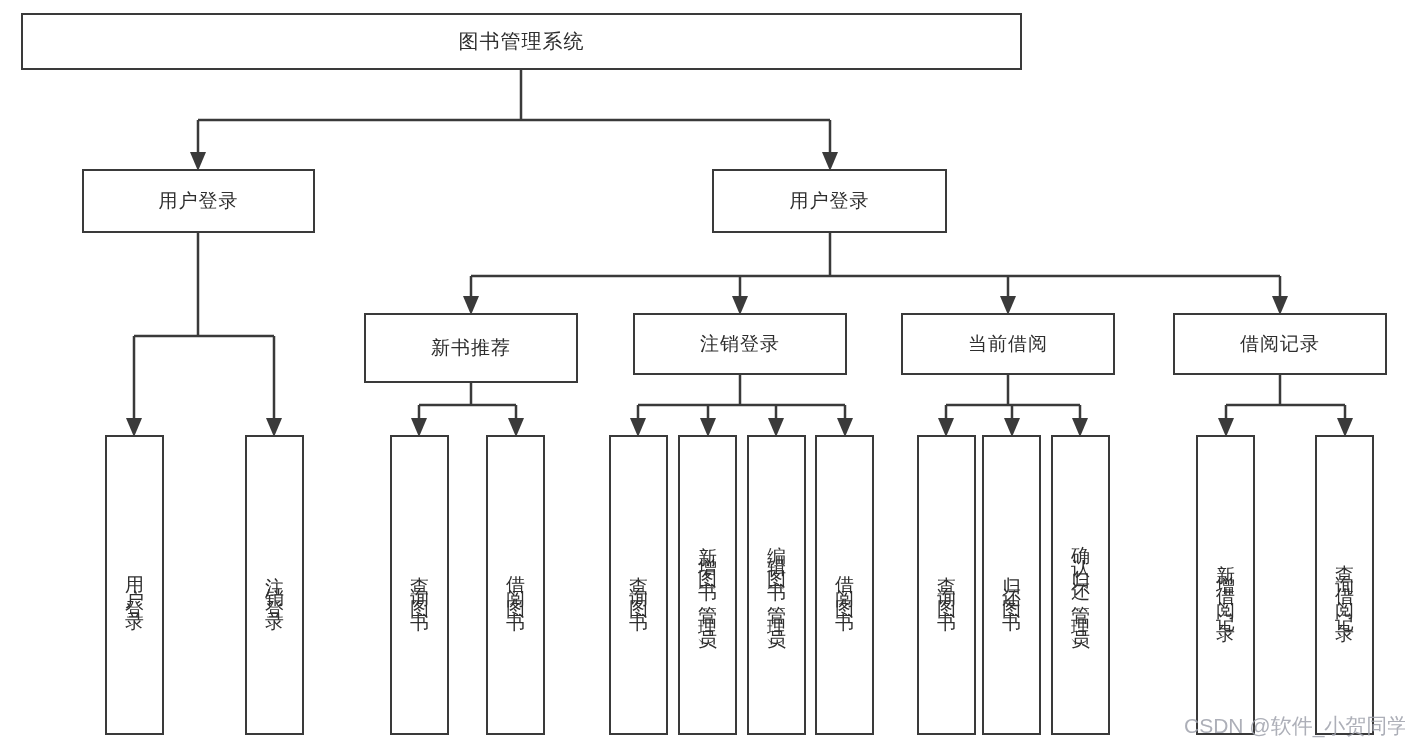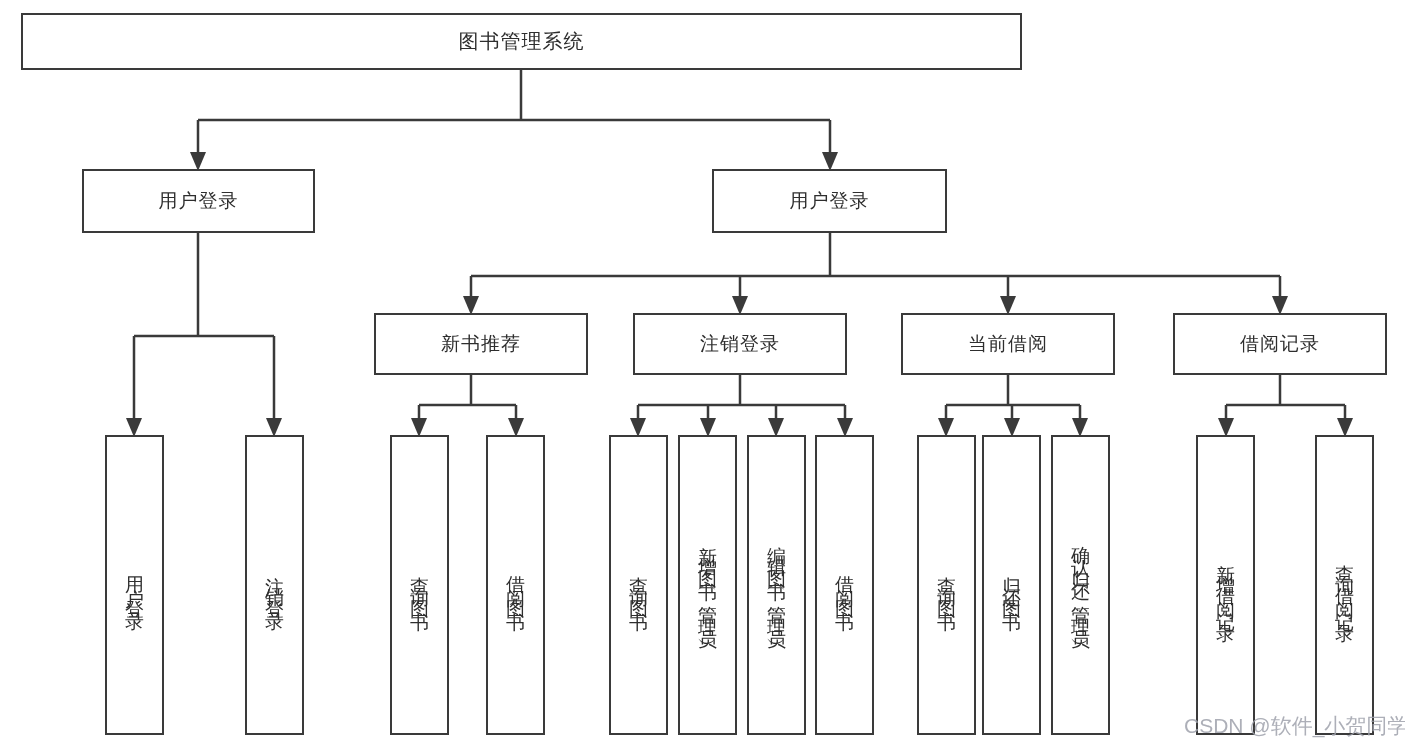--- a/index.html
+++ b/index.html
@@ -105,21 +105,21 @@
     <span>图书管理系统</span>
   </div>
 
   <div class="node" style="left:82px; top:169px; width:233px; height:64px;">
     <span>用户登录</span>
   </div>
   <div class="node" style="left:712px; top:169px; width:235px; height:64px;">
     <span>用户登录</span>
   </div>
 
-  <div class="node" style="left:364px; top:313px; width:214px; height:62px;margin-left:10px;">
+  <div class="node" style="left:364px; top:313px; width:214px; height:70px;">
     <span>新书推荐</span>
   </div>
   <div class="node" style="left:633px; top:313px; width:214px; height:62px;">
     <span>注销登录</span>
   </div>
   <div class="node" style="left:1173px; top:313px; width:214px; height:62px;">
     <span>借阅记录</span>
   </div>
   <div class="node" style="left:901px; top:313px; width:214px; height:62px;">
     <span>当前借阅</span>

